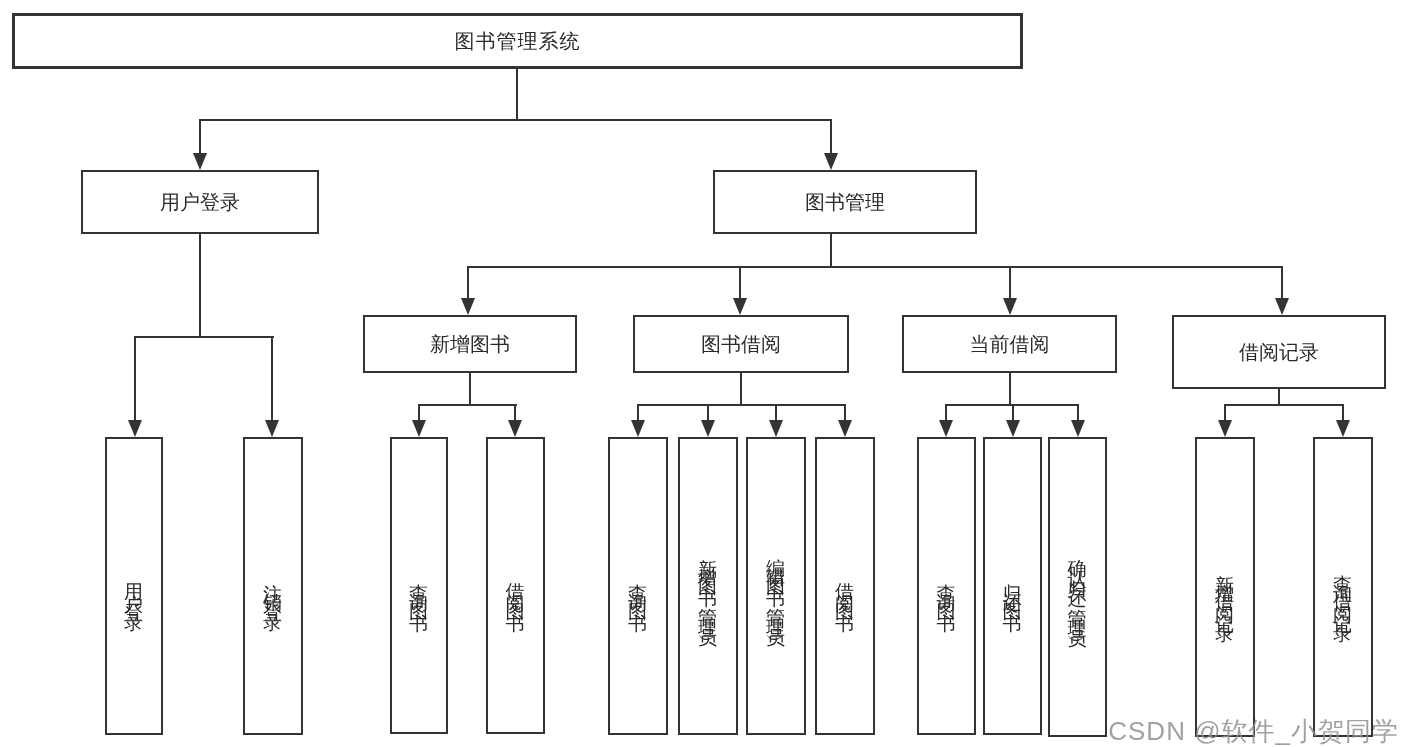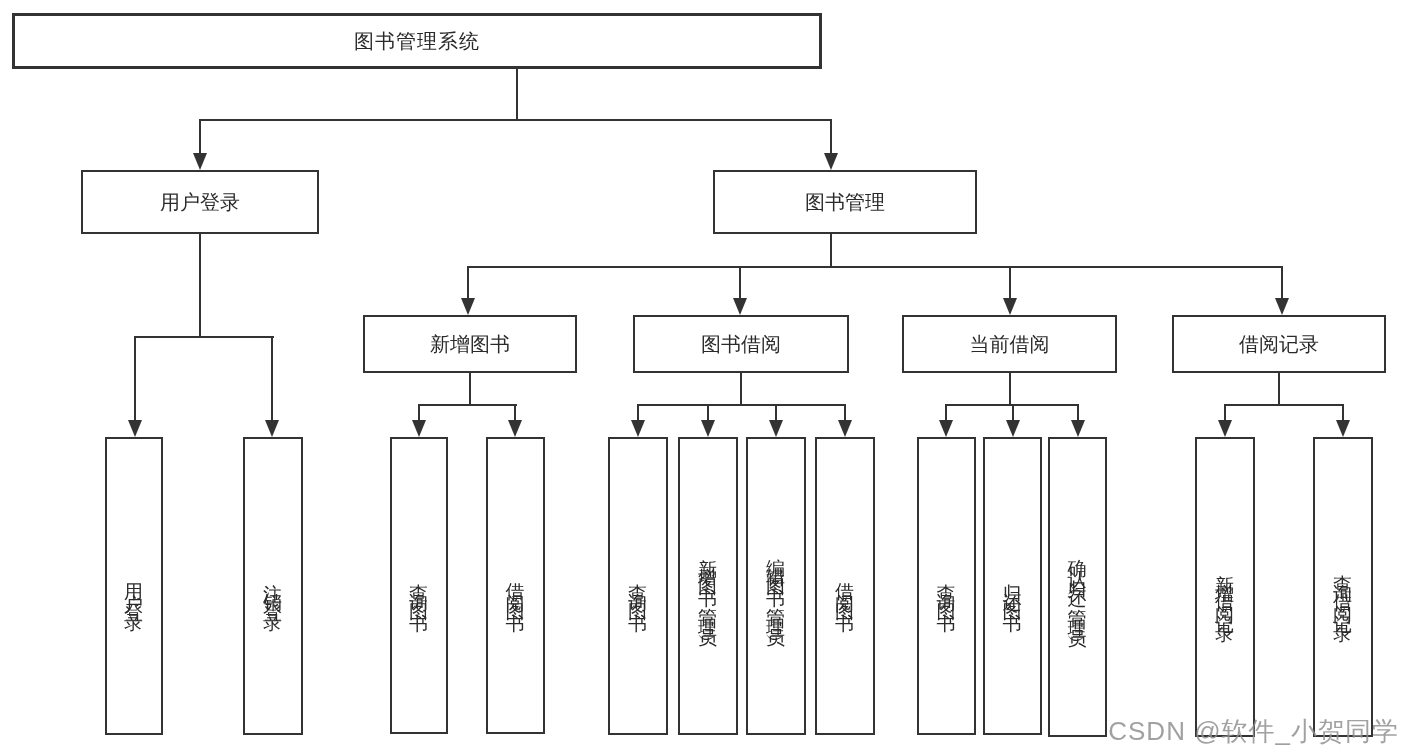--- a/index.html
+++ b/index.html
@@ -110,33 +110,33 @@
     <div class="ahead" style="left:1071px;top:420px"></div>
 
     <div class="vline" style="left:1278px;top:373px;height:33px"></div>
     <div class="hline" style="left:1224px;top:404px;width:120px"></div>
     <div class="vline" style="left:1224px;top:404px;height:18px"></div>
     <div class="ahead" style="left:1218px;top:420px"></div>
     <div class="vline" style="left:1342px;top:404px;height:18px"></div>
     <div class="ahead" style="left:1336px;top:420px"></div>
   </div>
 
-  <div class="node root" style="left:12px;top:13px;width:810px;height:56px">图书管理系统</div>
+  <div class="node root" style="left:12px;top:13px;width:1011px;height:56px">图书管理系统</div>
 
   <div class="node" style="left:81px;top:170px;width:238px;height:64px">用户登录</div>
 
   <div class="node" style="left:713px;top:170px;width:264px;height:64px">图书管理</div>
 
   <div class="node" style="left:363px;top:315px;width:214px;height:58px">新增图书</div>
 
   <div class="node" style="left:633px;top:315px;width:216px;height:58px">图书借阅</div>
 
   <div class="node" style="left:902px;top:315px;width:215px;height:58px">当前借阅</div>
 
-  <div class="node" style="left:1172px;top:315px;width:214px;height:58px">借阅记录</div>
+  <div class="node" style="left:1172px;top:315px;width:214px;height:74px">借阅记录</div>
 
   <div class="node leaf" style="left:105px;top:437px;width:58px;height:298px">用户登录</div>
 
   <div class="node leaf" style="left:243px;top:437px;width:60px;height:298px">注销登录</div>
 
   <div class="node leaf" style="left:390px;top:437px;width:58px;height:297px">查询图书</div>
 
   <div class="node leaf" style="left:486px;top:437px;width:59px;height:297px">借阅图书</div>
 
   <div class="node leaf" style="left:608px;top:437px;width:60px;height:298px">查询图书</div>

